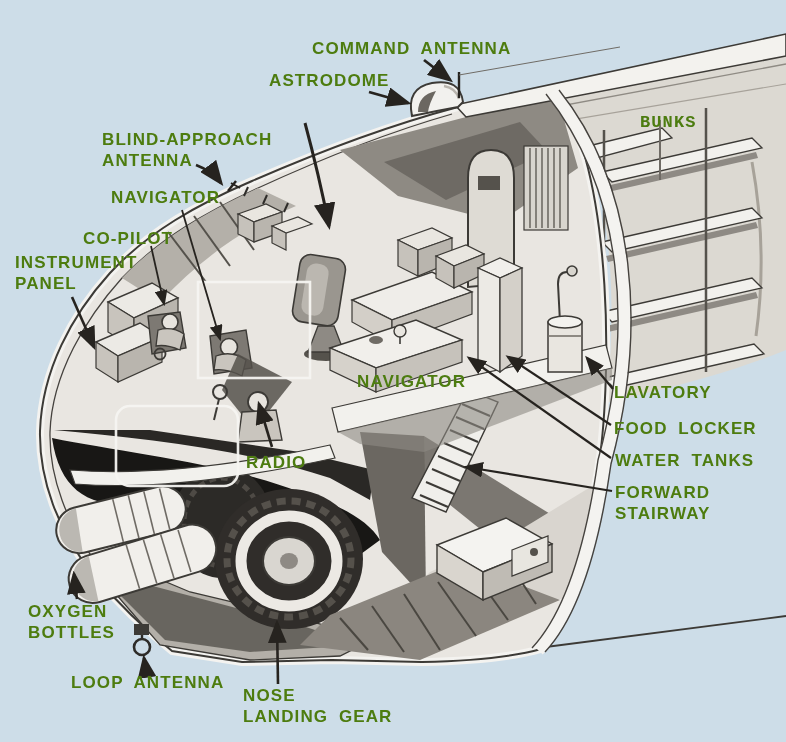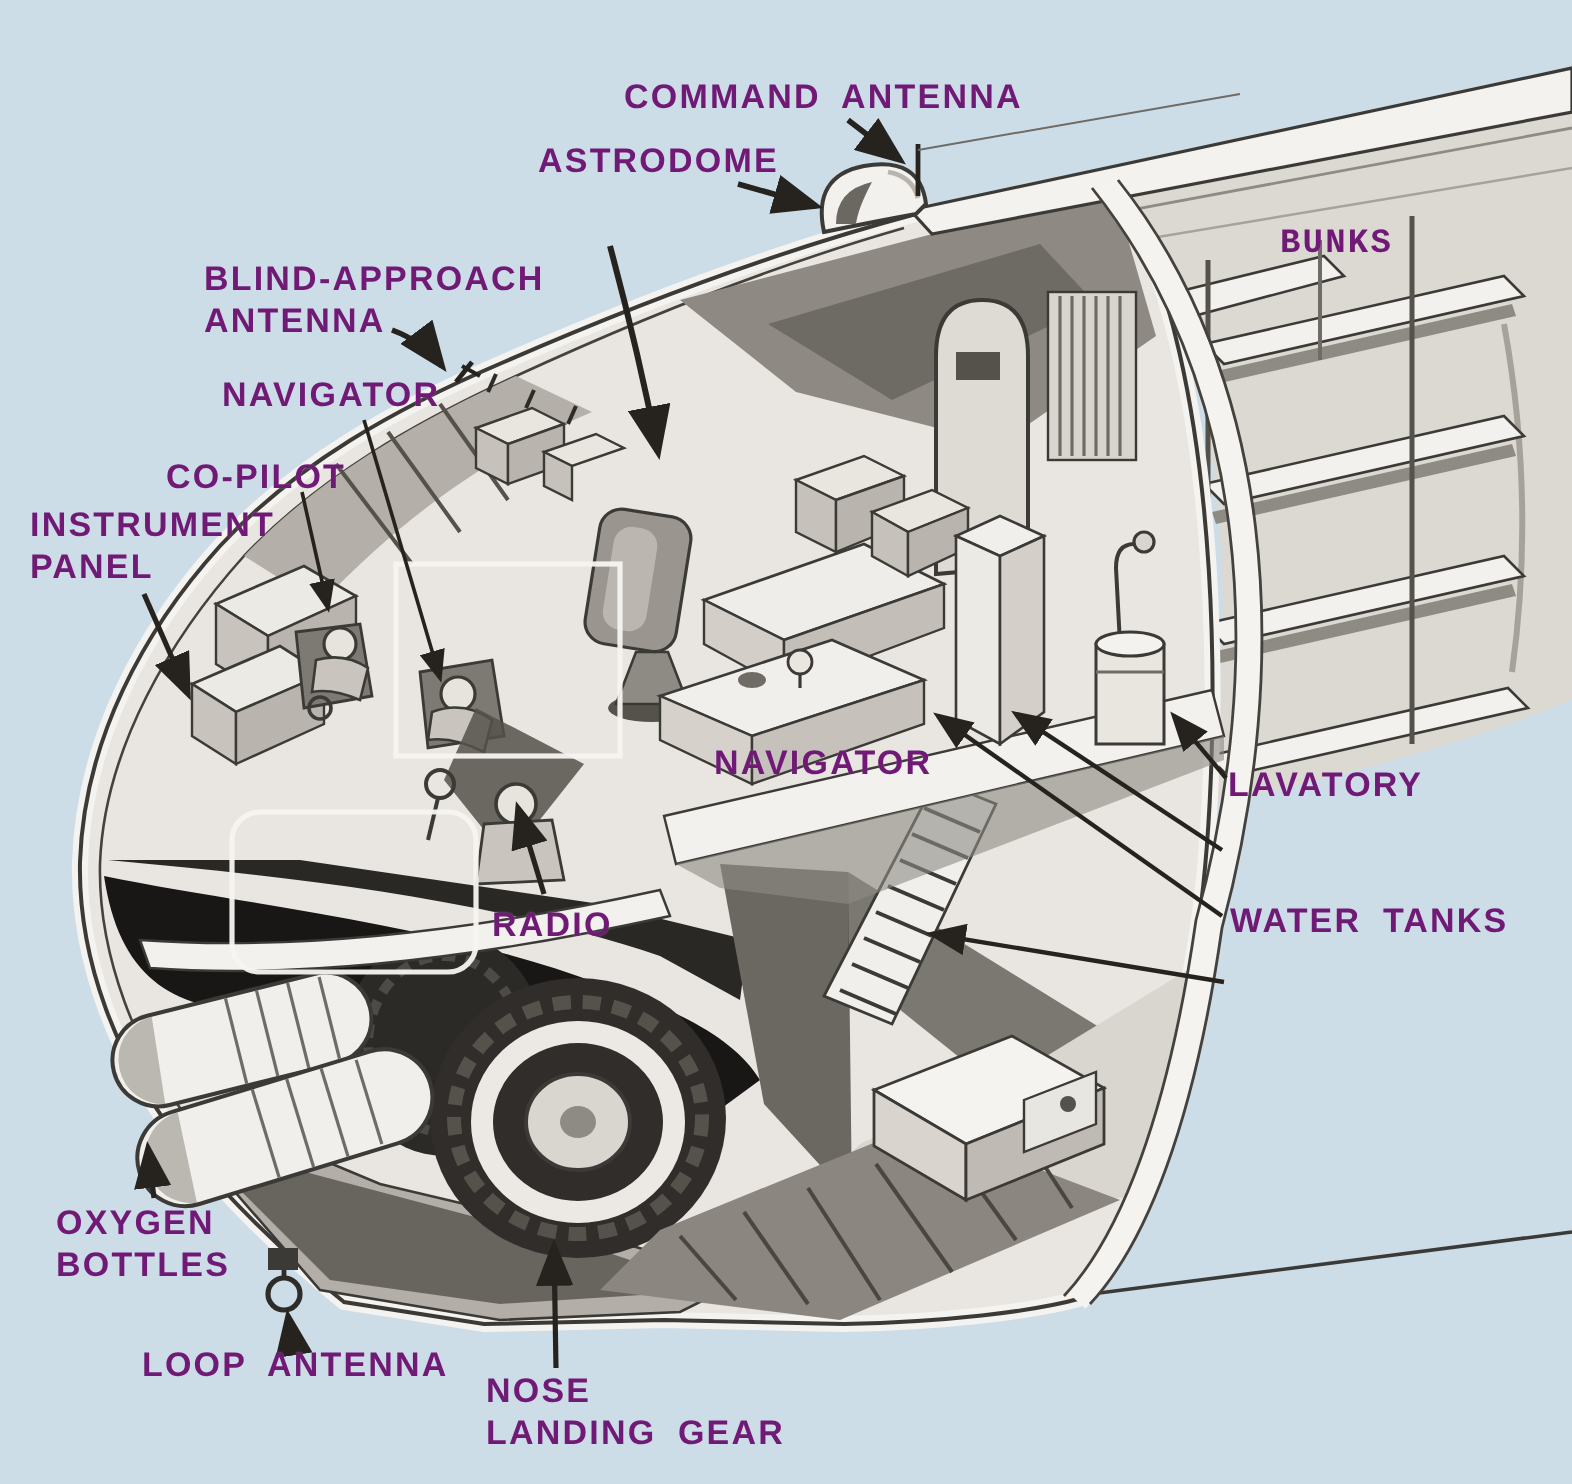--- a/index.html
+++ b/index.html
@@ -9,21 +9,21 @@
     font-family:"Liberation Sans",sans-serif;
   }
   .stage svg{position:absolute;left:0;top:0;}
   .label{
     position:absolute;
     font-weight:700;
     font-size:17px;
     line-height:1.26;
     letter-spacing:1.1px;
     word-spacing:5px;
-    color:#701a75;
+    color:#4d7c0f;
     white-space:pre-line;
     text-shadow:0 0 1px rgba(205,221,232,.4);
   }
 </style>
 </head>
 <body>
 
 <div class="stage">
 
 <svg width="786" height="742" viewBox="0 0 786 742">
@@ -317,20 +317,23 @@
 <div class="label" style="left:102px;top:129px;">BLIND-APPROACH
 ANTENNA</div>
 <div class="label" style="left:111px;top:187px;">NAVIGATOR</div>
 <div class="label" style="left:83px;top:228px;">CO-PILOT</div>
 <div class="label" style="left:15px;top:252px;">INSTRUMENT
 PANEL</div>
 <div class="label" style="left:246px;top:452px;">RADIO</div>
 <div class="label" style="left:357px;top:371px;">NAVIGATOR</div>
 <div class="label" style="left:640px;top:112px;font-family:Liberation Mono, monospace;">BUNKS</div>
 <div class="label" style="left:614px;top:382px;">LAVATORY</div>
+<div class="label" style="left:614px;top:418px;">FOOD LOCKER</div>
 <div class="label" style="left:615px;top:450px;">WATER TANKS</div>
+<div class="label" style="left:615px;top:482px;">FORWARD
+STAIRWAY</div>
 <div class="label" style="left:28px;top:601px;">OXYGEN
 BOTTLES</div>
 <div class="label" style="left:71px;top:672px;">LOOP ANTENNA</div>
 <div class="label" style="left:243px;top:685px;">NOSE
 LANDING GEAR</div>
 
 </div>
 
 </body></html>

